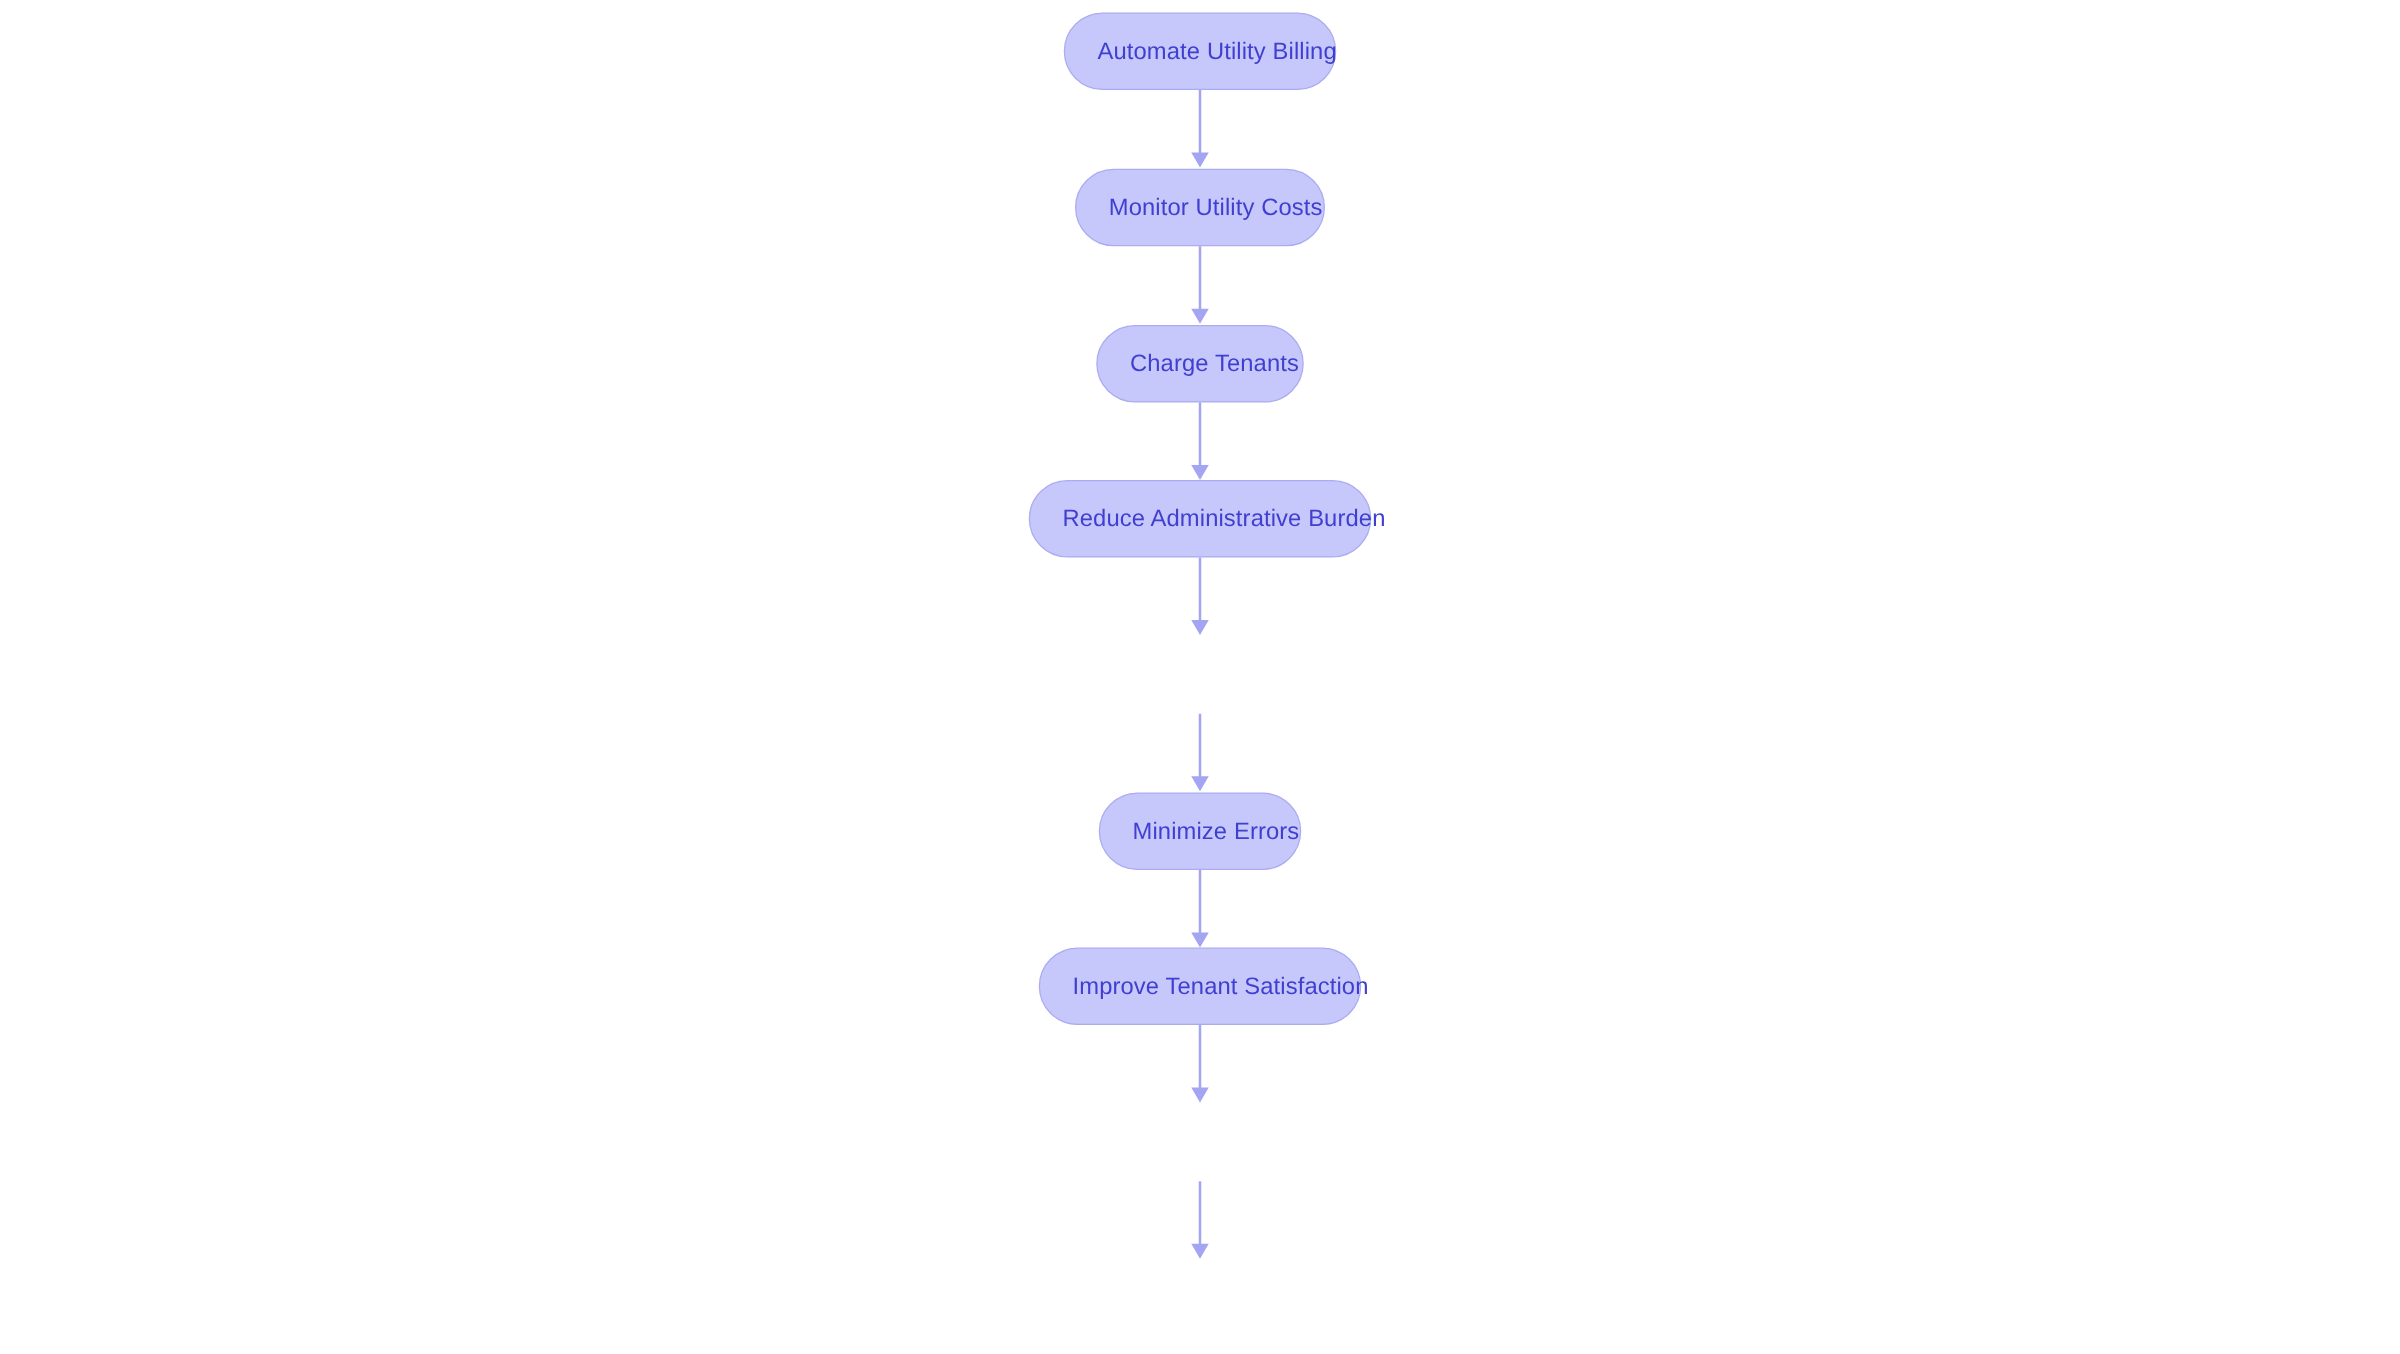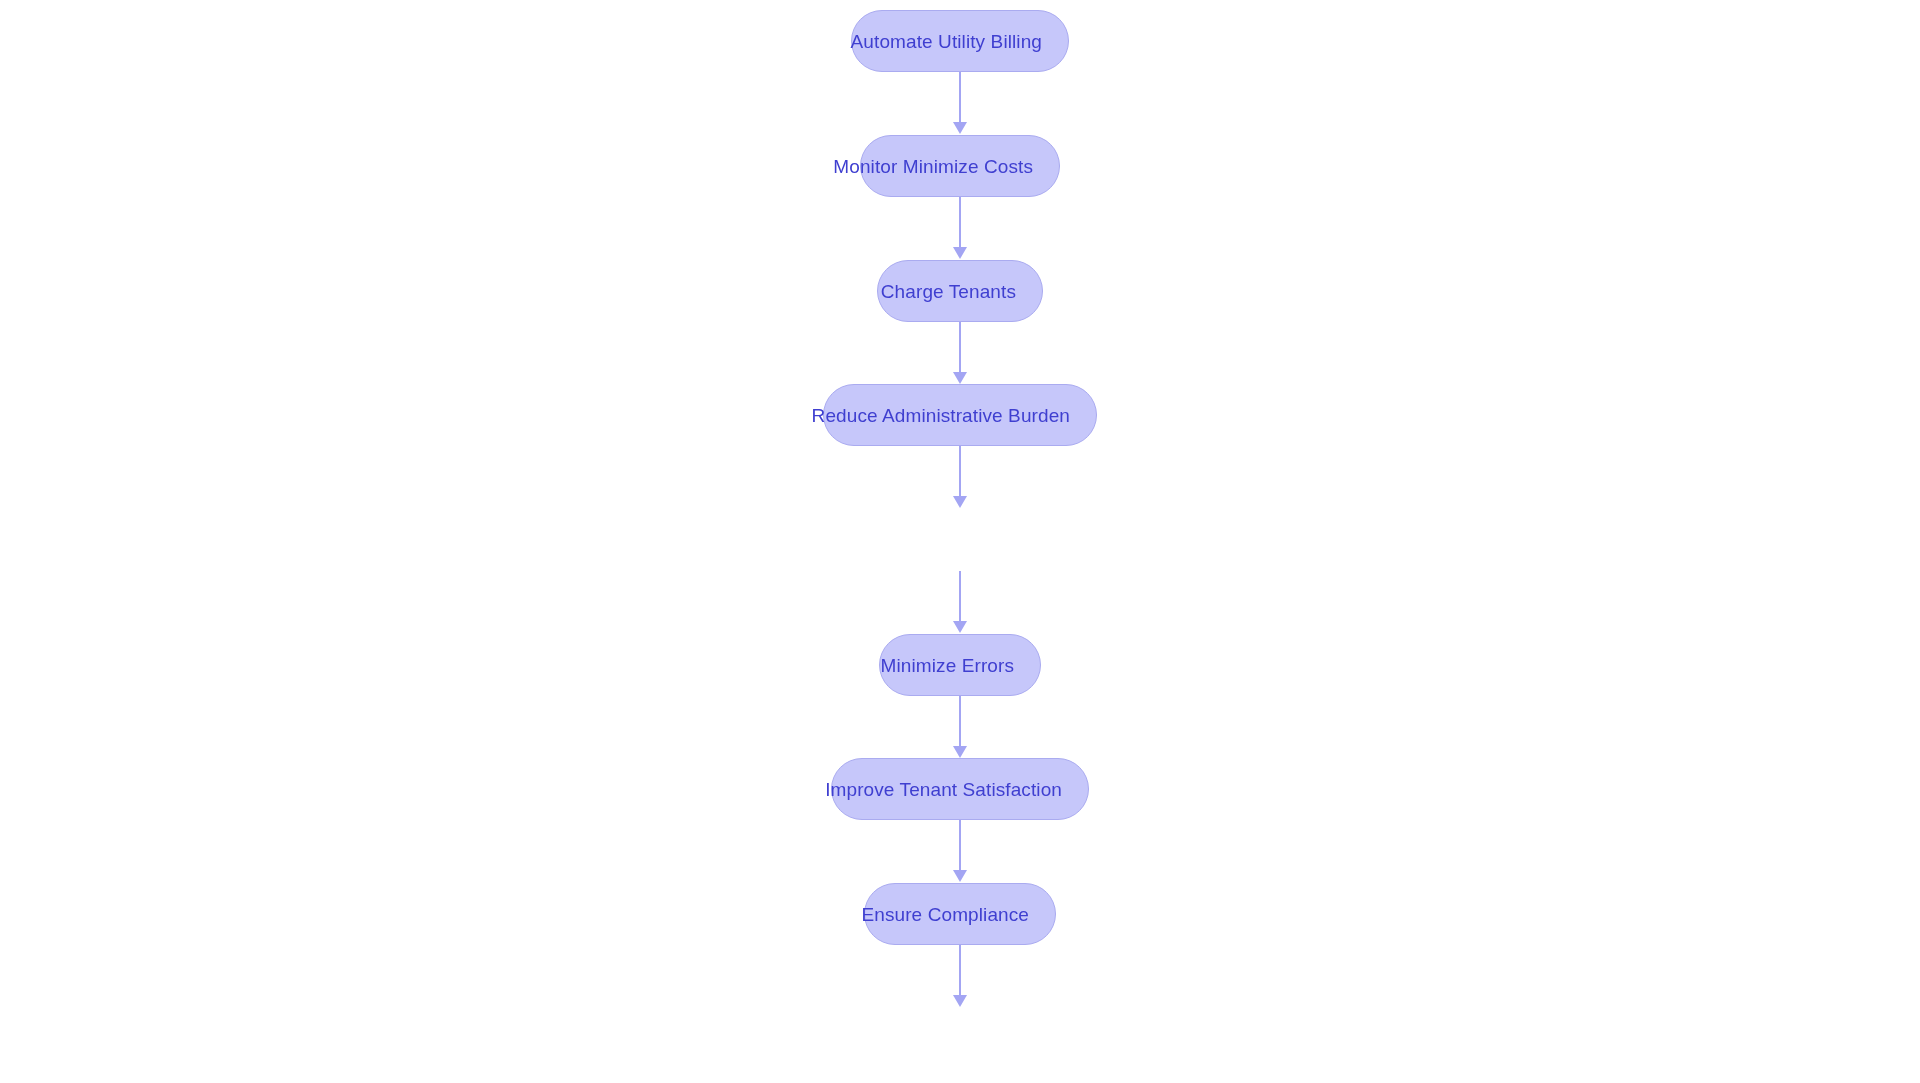--- a/index.html
+++ b/index.html
@@ -34,21 +34,21 @@
   .flow-node {
     position: absolute;
     box-sizing: border-box;
     height: 62px;
     transform: translateX(-50%);
     background: #c6c7fa;
     border: 1px solid #aaabf0;
     border-radius: 31px;
     display: flex;
     align-items: center;
-    justify-content: flex-end;
+    justify-content: flex-start;
     padding: 0 26px;
     white-space: nowrap;
   }
 
   .flow-node-label {
     font-family: "Liberation Sans", sans-serif;
     font-size: 19px;
     font-weight: 400;
     line-height: 1;
     color: #3f3fd0;
@@ -126,31 +126,28 @@
       <div class="flow-connector" style="left: 960px; top: 945px; height: 62px;">
         <svg width="24" height="62" viewBox="0 0 24 62">
           <line x1="12" y1="0" x2="12" y2="51" class="connector-line"></line>
           <polygon points="5,50 19,50 12,62" class="connector-head"></polygon>
         </svg>
       </div>
       <div class="flow-node" style="left: 960px; top: 10px; width: 218px;">
         <span class="flow-node-label">Automate Utility Billing</span>
       </div>
       <div class="flow-node" style="left: 960px; top: 135px; width: 200px;">
-        <span class="flow-node-label">Monitor Minimize Costs</span>
+        <span class="flow-node-label">Monitor Utility Costs</span>
       </div>
       <div class="flow-node" style="left: 960px; top: 260px; width: 166px;">
         <span class="flow-node-label">Charge Tenants</span>
       </div>
       <div class="flow-node" style="left: 960px; top: 384px; width: 274px;">
         <span class="flow-node-label">Reduce Administrative Burden</span>
       </div>
       <div class="flow-node" style="left: 960px; top: 758px; width: 258px;">
         <span class="flow-node-label">Improve Tenant Satisfaction</span>
       </div>
       <div class="flow-node" style="left: 960px; top: 634px; width: 162px;">
         <span class="flow-node-label">Minimize Errors</span>
       </div>
-      <div class="flow-node" style="left: 960px; top: 883px; width: 192px;">
-        <span class="flow-node-label">Ensure Compliance</span>
-      </div>
     </div>
 </div>
 
 </body></html>

